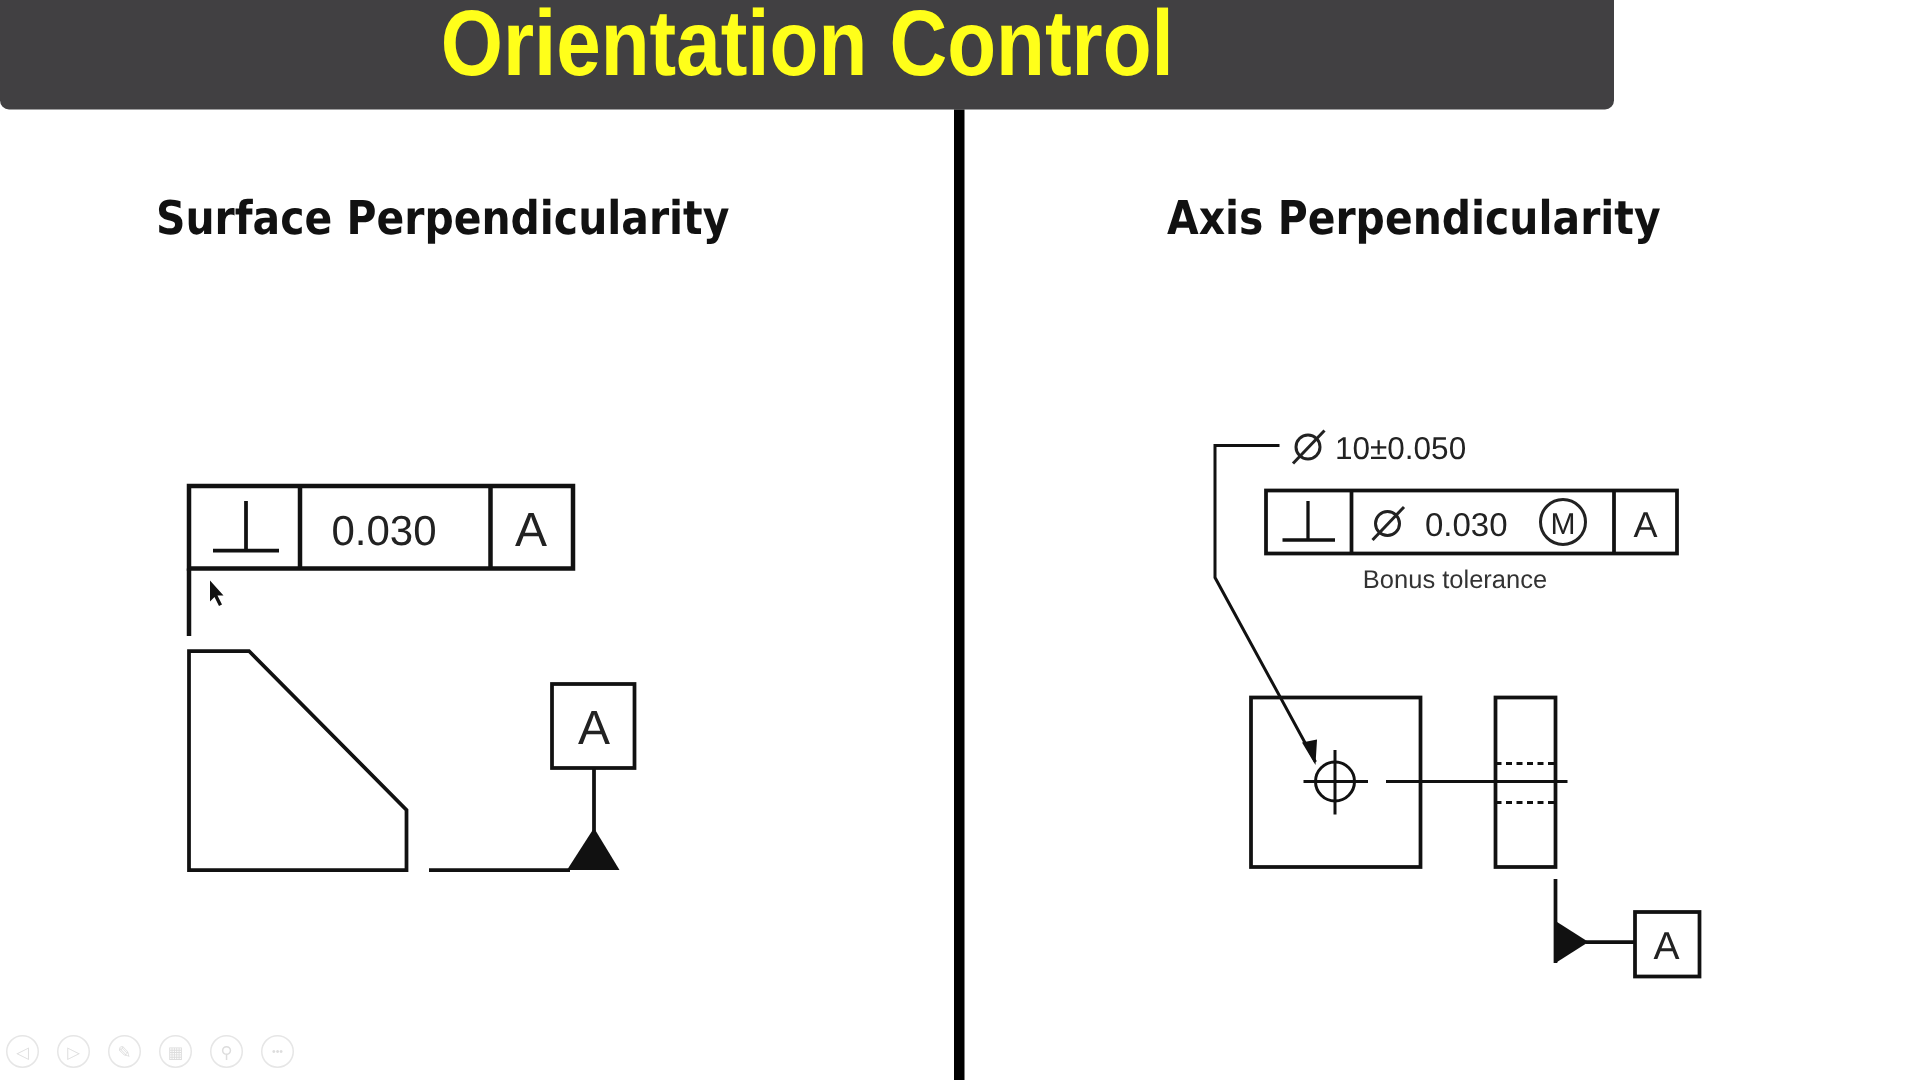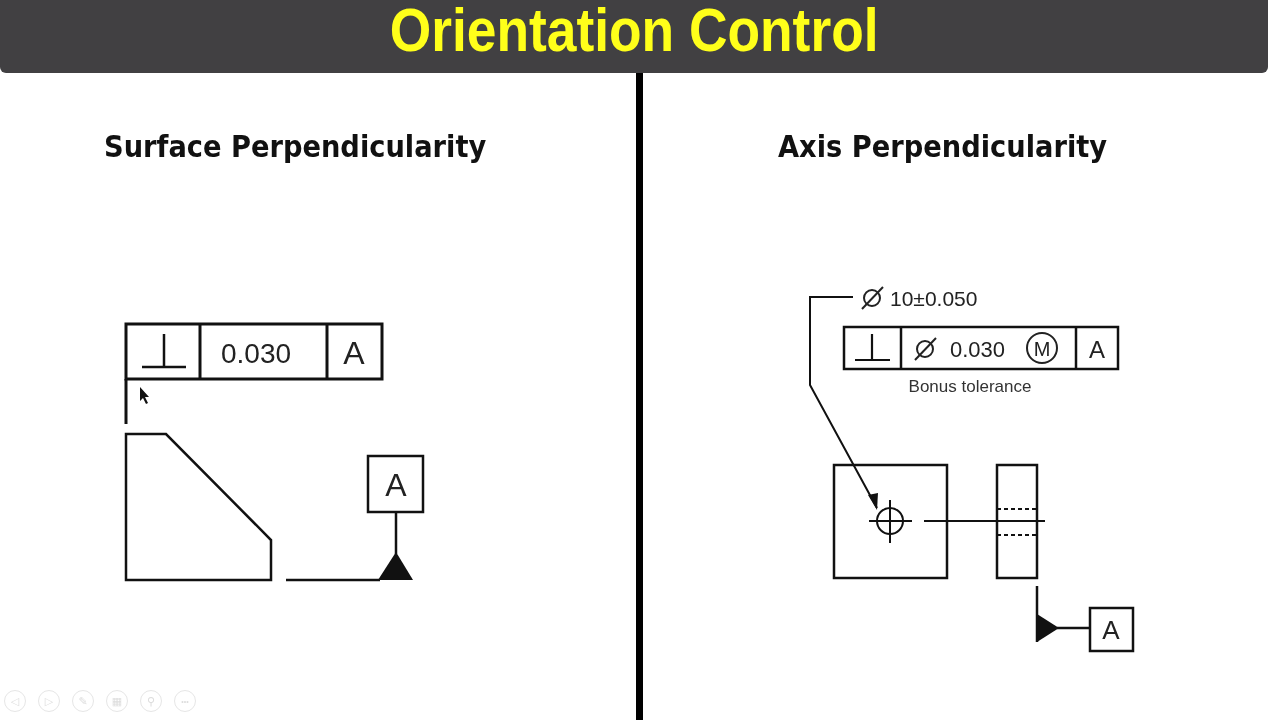--- a/index.html
+++ b/index.html
@@ -1,21 +1,21 @@
 <!DOCTYPE html>
 <html><head>
   <meta charset="utf-8">
   <style>
     html, body { margin: 0; padding: 0; }
     body {
       width: 1280px; height: 720px; position: relative; overflow: hidden;
       background: #ffffff; font-family: "Liberation Sans", sans-serif;
     }
     .header {
-      position: absolute; left: 0; top: 0; width: 1268px; height: 73px;
+      position: absolute; left: 0; top: 0; width: 1076px; height: 73px;
       background: #414042; border-radius: 0 0 6px 6px;
       display: flex; align-items: center; justify-content: center;
     }
     .header-title {
       color: #ffff1a; font-weight: bold; font-size: 62px;
       font-family: "Liberation Sans", sans-serif;
       letter-spacing: 0px; transform: scaleX(0.86); margin-top: -14px;
     }
     .divider {
       position: absolute; left: 636px; top: 73px; width: 7px; height: 647px;

